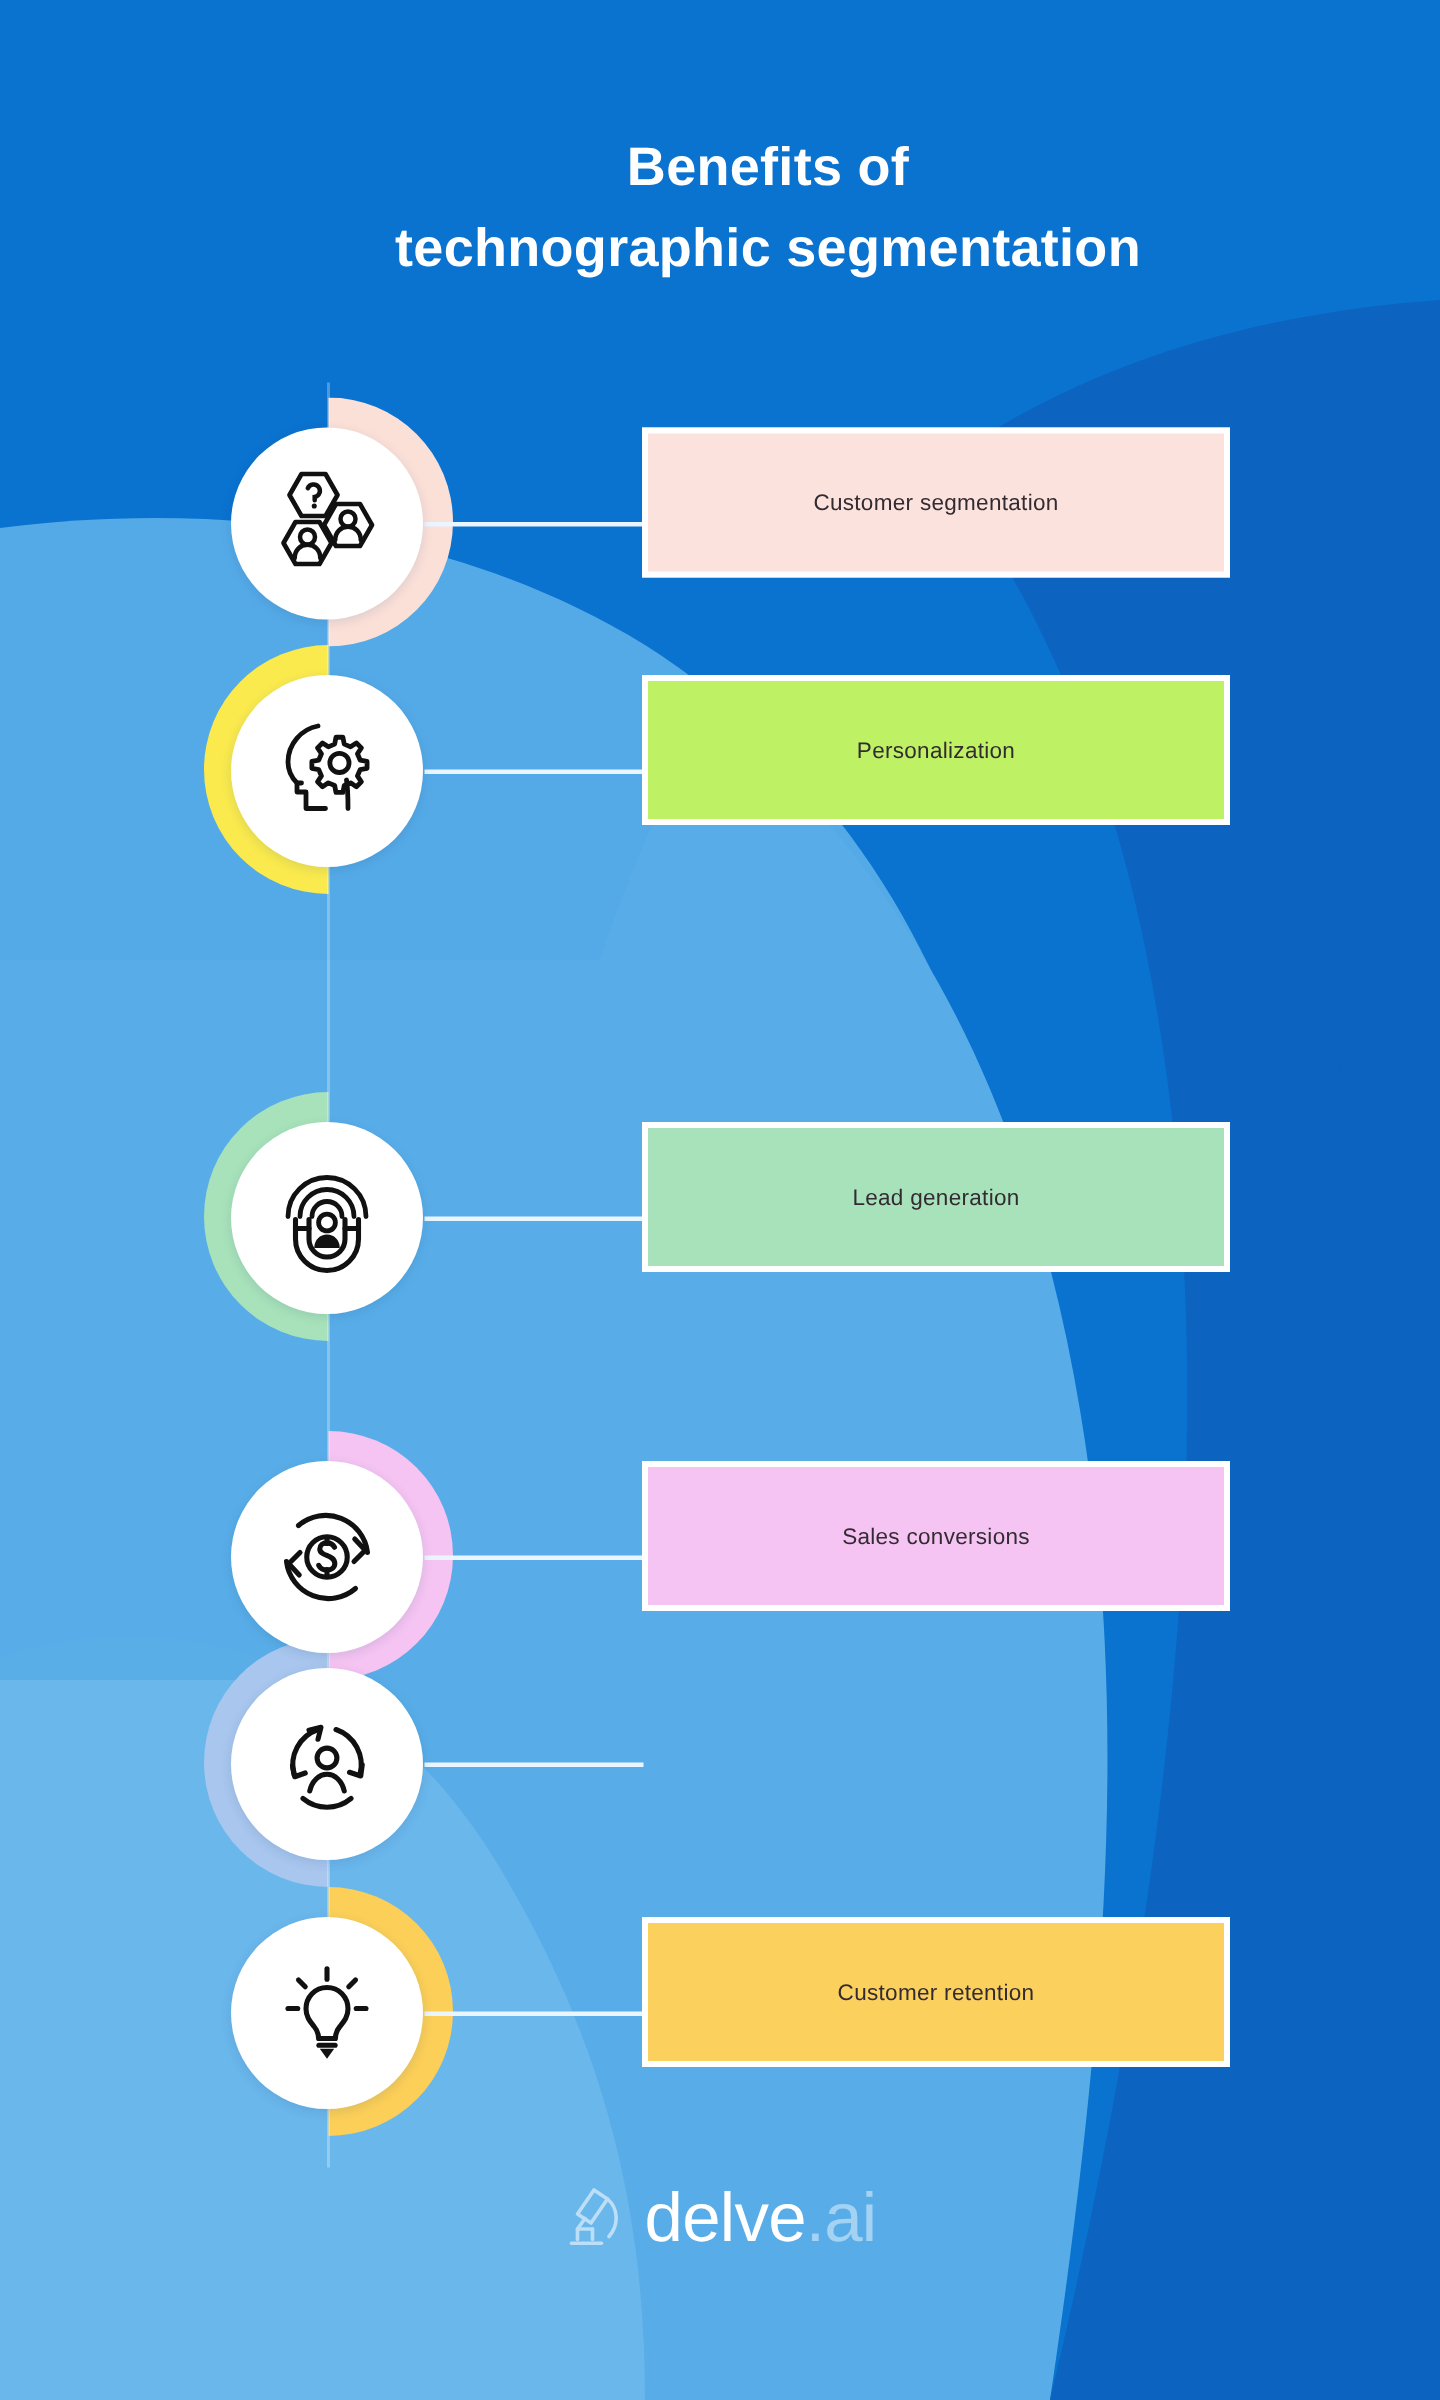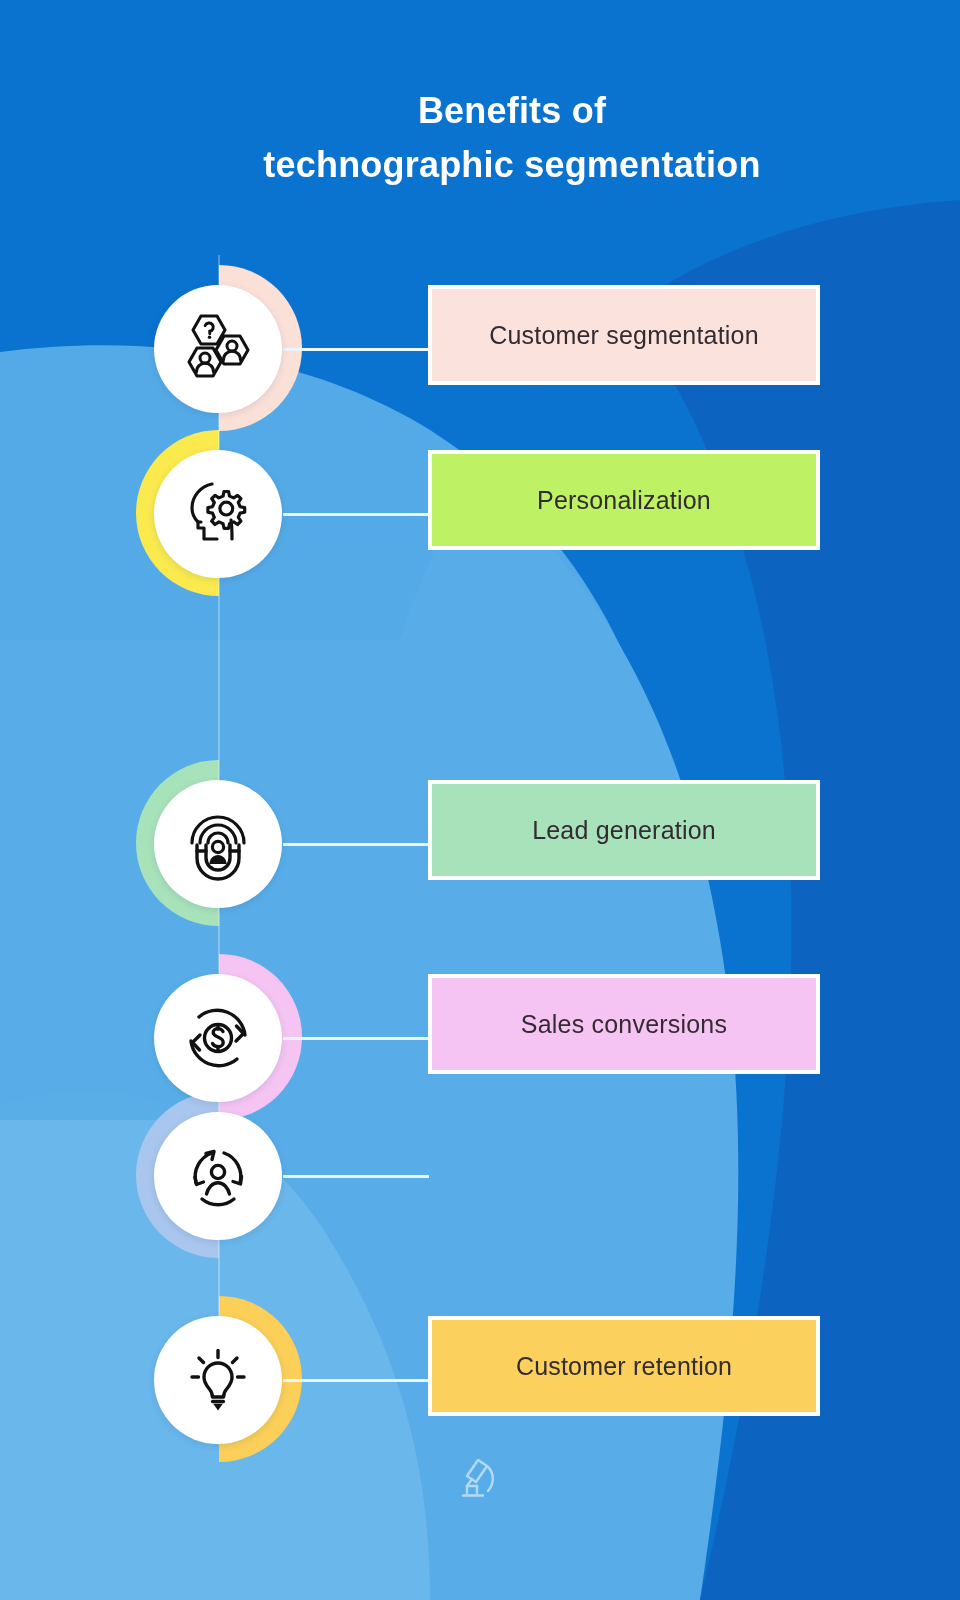--- a/index.html
+++ b/index.html
@@ -51,21 +51,21 @@
   }
 
   
   .label-box{
     position:absolute;left:428px;top:20px;width:392px;height:100px;
     border:4px solid #ffffff;box-sizing:border-box;
     display:flex;align-items:center;justify-content:center;
     z-index:2;
   }
   .label-box span{
-    color:#332b32;font-size:25px;font-weight:400;letter-spacing:.2px;
+    color:#332b32;font-size:15px;font-weight:400;letter-spacing:.2px;
     text-align:center;
   }
 
   
   .spine{
     position:absolute;left:218px;top:255px;width:2px;height:1190px;
     background:rgba(255,255,255,.28);z-index:1;
   }
 
   
@@ -154,21 +154,21 @@
         </g>
       </svg>
     </div>
     <div class="connector"></div>
     <div class="label-box" style="background: #bef264;">
       <span>Personalization</span>
     </div>
   </div>
 
 
-  <div class="row" id="row3" style="top: 760px;">
+  <div class="row" id="row3" style="top: 728px;">
     <div class="halo left" style="background: rgb(168, 226, 186); clip-path: inset(0px 50% 0px 0px); left: 136px;"></div>
     <div class="disc">
       <svg width="78" height="78" viewBox="0 0 78 78">
         <g fill="none" stroke="#111" stroke-width="3.2" stroke-linecap="round">
           <path d="M13,38 A26,26 0 0 1 65,38"></path>
           <path d="M21,38 A18,18 0 0 1 57,38"></path>
           <path d="M29,38 A10,10 0 0 1 49,38"></path>
         </g>
         <g fill="none" stroke="#111" stroke-width="3.4" stroke-linecap="round" stroke-linejoin="round">
           <path d="M18,40 L18,53 A21,21 0 0 0 60,53 L60,40"></path>
@@ -222,21 +222,21 @@
           <path d="M16,40 L17.5,47.5 L24.5,45"></path>
           <path d="M54,44.5 L61.5,47 L62.5,39.5"></path>
           <circle cx="39" cy="35" r="6.6"></circle>
           <path d="M27.5,57 C29,50.5 33.5,45.8 39,45.8 C44.5,45.8 49,50.5 50.5,57"></path>
         </g>
       </svg>
     </div>
     <div class="connector"></div>
   </div>
 
-  <div class="row" id="row6" style="top: 1296px;">
+  <div class="row" id="row6" style="top: 1258px;">
     <div class="halo right" style="background: rgb(251, 207, 88); clip-path: inset(0px 0px 0px 50%); left: 136px;"></div>
     <div class="disc">
       <svg width="78" height="78" viewBox="0 0 78 78">
         <g fill="none" stroke="#111" stroke-width="3.4" stroke-linecap="round" stroke-linejoin="round">
           <path d="M39,22 C31,22 25,28.4 25,36.2 C25,41.6 27.6,44.6 30.4,48 C32.6,50.6 33.4,52.6 33.4,56 L44.6,56 C44.6,52.6 45.4,50.6 47.6,48 C50.4,44.6 53,41.6 53,36.2 C53,28.4 47,22 39,22 Z"></path>
           <path d="M33.6,60.5 L44.4,60.5"></path>
           <path d="M39,9.5 L39,16.5"></path>
           <path d="M19.5,36 L13,36"></path>
           <path d="M58.5,36 L65,36"></path>
           <path d="M24.5,21.5 L20,17"></path>
@@ -256,15 +256,18 @@
       <g fill="none" stroke="#ffffff" stroke-width="2.4" stroke-linecap="round" stroke-linejoin="round">
         <path d="M20,5 L29,11 L18,27 L9,21 Z"></path>
         <path d="M14,24 L9,31"></path>
         <path d="M9,31 L19,31"></path>
         <path d="M9,31 L9,38"></path>
         <path d="M19,31 L19,38"></path>
         <path d="M5,40.5 L25,40.5"></path>
         <path d="M29,11 C36,17 37,28 30,36"></path>
       </g>
     </svg>
+    <div class="wordmark">
+      <span>delve</span><span class="ai">.ai</span>
+    </div>
   </div>
 
 </div>
 
 </body></html>

